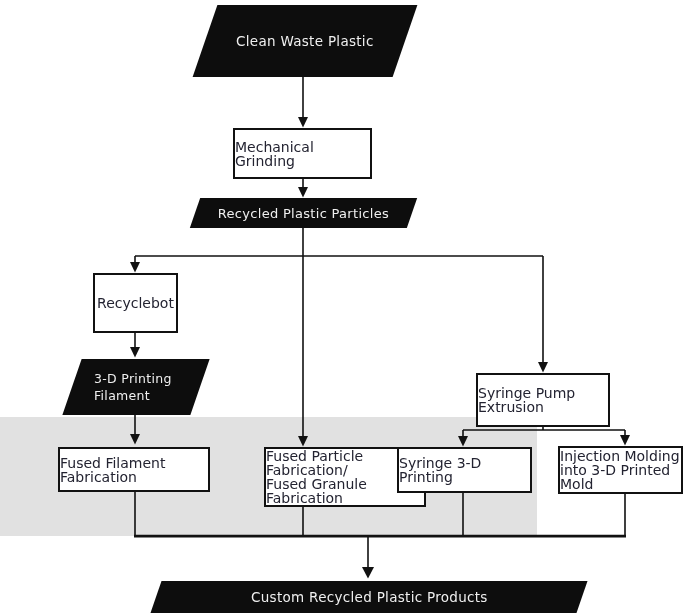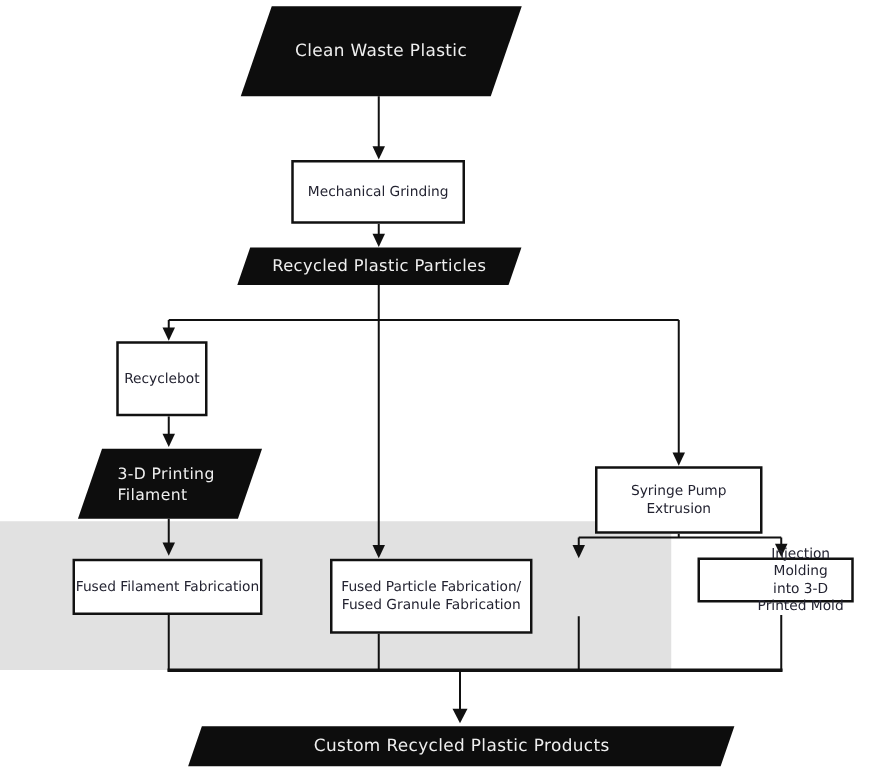--- a/index.html
+++ b/index.html
@@ -64,22 +64,22 @@
   
   .pbox {
     position: absolute;
     box-sizing: border-box;
     background: #ffffff;
     border: 2px solid #111111;
     color: #232331;
     display: flex;
     align-items: center;
     justify-content: center;
-    text-align: center;
-    font-size: 11px;
+    text-align: left;
+    font-size: 14px;
     line-height: 14px;
   }
   .pbox .lbl { white-space: pre-line; }
 </style>
 </head>
 <body>
 
 <div id="canvas">
 
   <div class="region"></div>
@@ -153,37 +153,40 @@
   </div>
 
   <div class="para" style="left:156px; top:581px; width:426px; height:32px; font-size:13.5px;">
     <span class="unskew">Custom Recycled Plastic Products</span>
   </div>
 
   <div class="pbox" style="left:233px; top:128px; width:139px; height:51px;">
     <span class="lbl">Mechanical Grinding</span>
   </div>
 
-  <div class="pbox" style="left:93px; top:273px; width:73px; height:60px;">
+  <div class="pbox" style="left:93px; top:273px; width:85px; height:60px;">
     <span class="lbl">Recyclebot</span>
   </div>
 
   <div class="pbox" style="left:476px; top:373px; width:134px; height:54px;">
     <span class="lbl">Syringe Pump Extrusion</span>
   </div>
 
   <div class="pbox" style="left:58px; top:447px; width:152px; height:45px;">
     <span class="lbl">Fused Filament Fabrication</span>
   </div>
 
   <div class="pbox" style="left:220px; top:447px; width:162px; height:60px;margin-left:44px;">
     <span class="lbl">Fused Particle Fabrication/
 Fused Granule Fabrication</span>
   </div>
 
+  <div class="pbox" style="left:397px; top:447px; width:135px; height:46px;">
+    <span class="lbl">Syringe 3-D Printing</span>
+  </div>
 
-  <div class="pbox" style="left:558px; top:446px; width:125px; height:36px;padding-left:40px;">
+  <div class="pbox" style="left:558px; top:446px; width:125px; height:48px;">
     <span class="lbl">Injection Molding
 into 3-D Printed Mold</span>
   </div>
 
 
 </div>
 
 </body></html>

